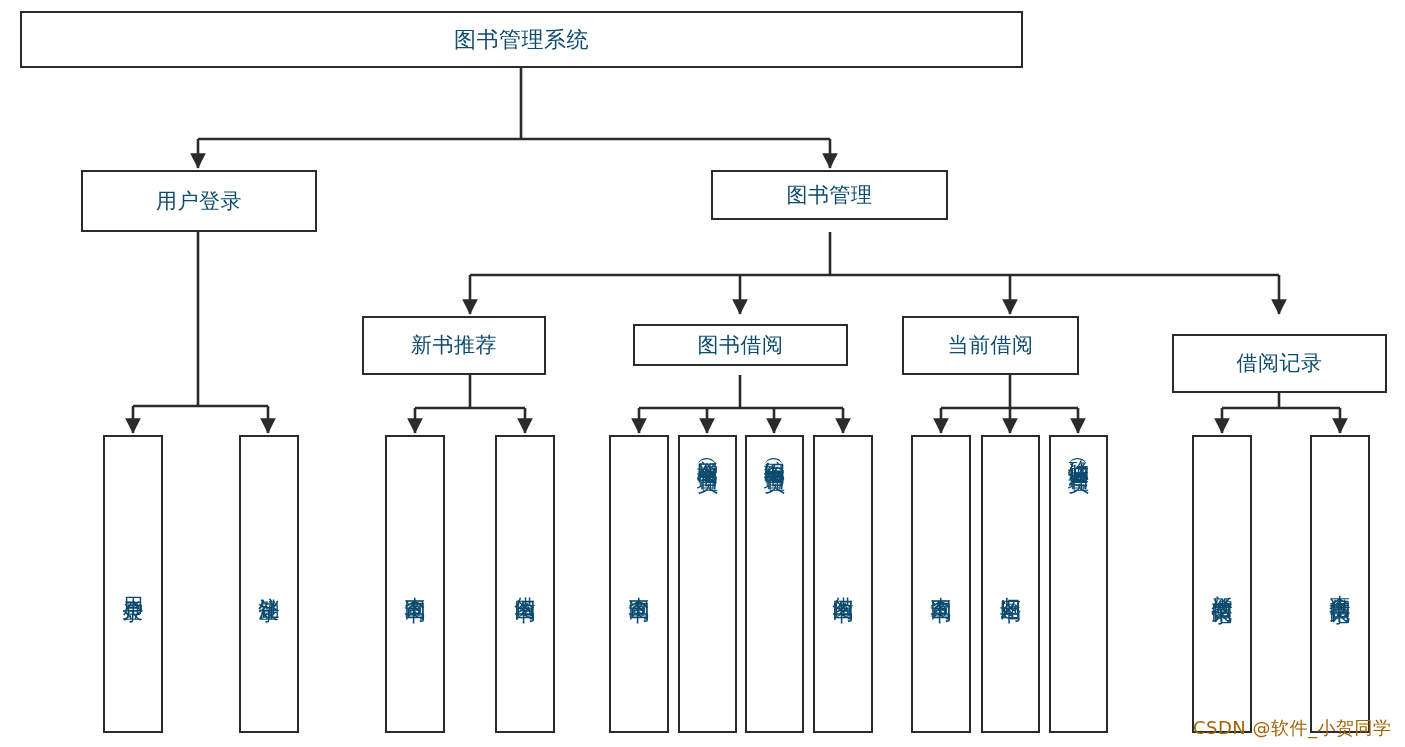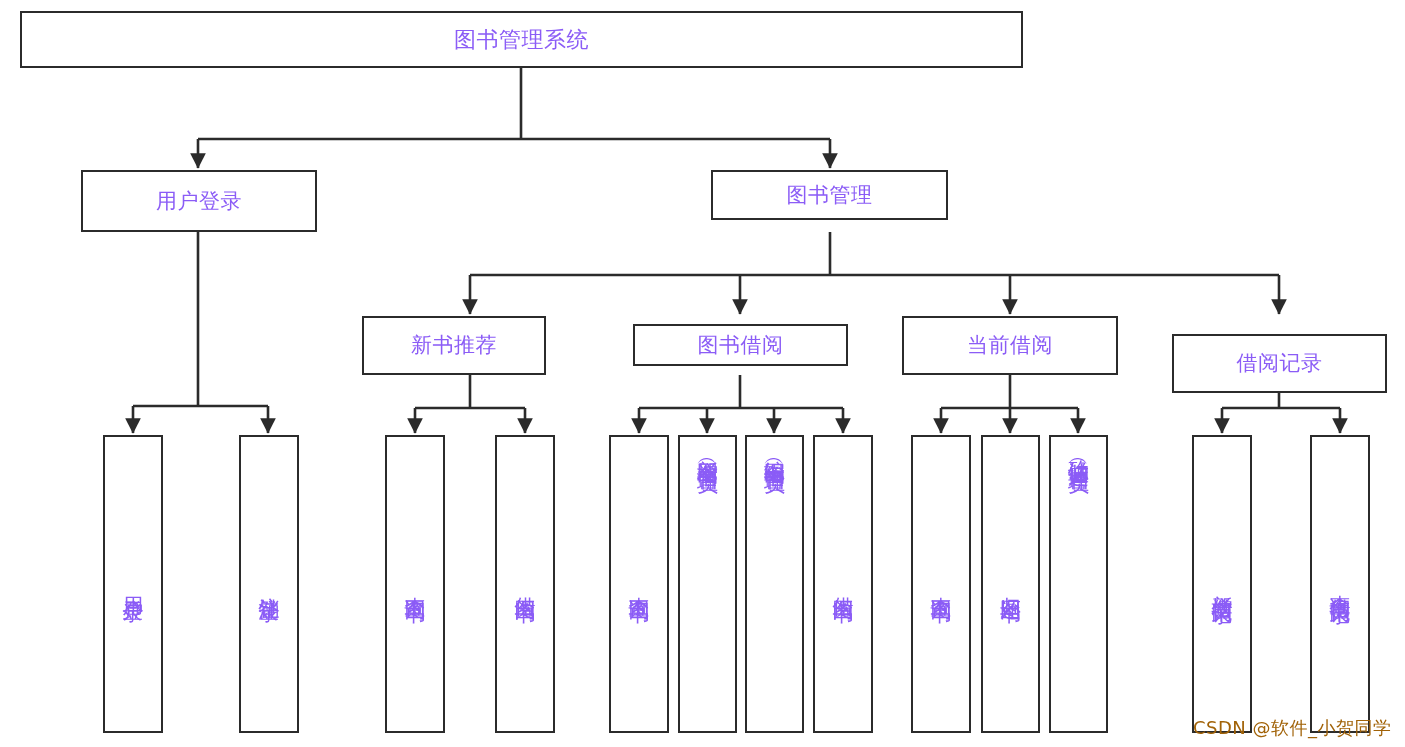--- a/index.html
+++ b/index.html
@@ -29,21 +29,21 @@
   .node {
     position: absolute;
     box-sizing: border-box;
     border: 2px solid #2b2b2b;
     background: #ffffff;
     display: flex;
     align-items: center;
     justify-content: center;
   }
   .node .lbl {
-    color: #8b5cf6;
+    color: #0c4a6e;
     line-height: 1.15;
     text-align: center;
     white-space: nowrap;
   }
   
   .node.horiz .lbl {
     font-size: 21px;
     letter-spacing: 0.5px;
   }
   .node.root .lbl {
@@ -147,21 +147,21 @@
   </div>
 
   <div class="node horiz" style="left:362px; top:316px; width:184px; height:59px;align-items:center;">
     <span class="lbl">新书推荐</span>
   </div>
 
   <div class="node horiz" style="left:633px; top:324px; width:215px; height:42px;">
     <span class="lbl">图书借阅</span>
   </div>
 
-  <div class="node horiz" style="left:902px; top:316px; width:216px; height:59px;">
+  <div class="node horiz" style="left:902px; top:316px; width:177px; height:59px;">
     <span class="lbl">当前借阅</span>
   </div>
 
   <div class="node horiz" style="left:1172px; top:316px; width:215px; height:59px;margin-top:18px;">
     <span class="lbl">借阅记录</span>
   </div>
 
   <div class="node vert centered" style="left:103px; top:435px; width:60px; height:298px;">
     <span class="lbl">用户登录</span>
   </div>

